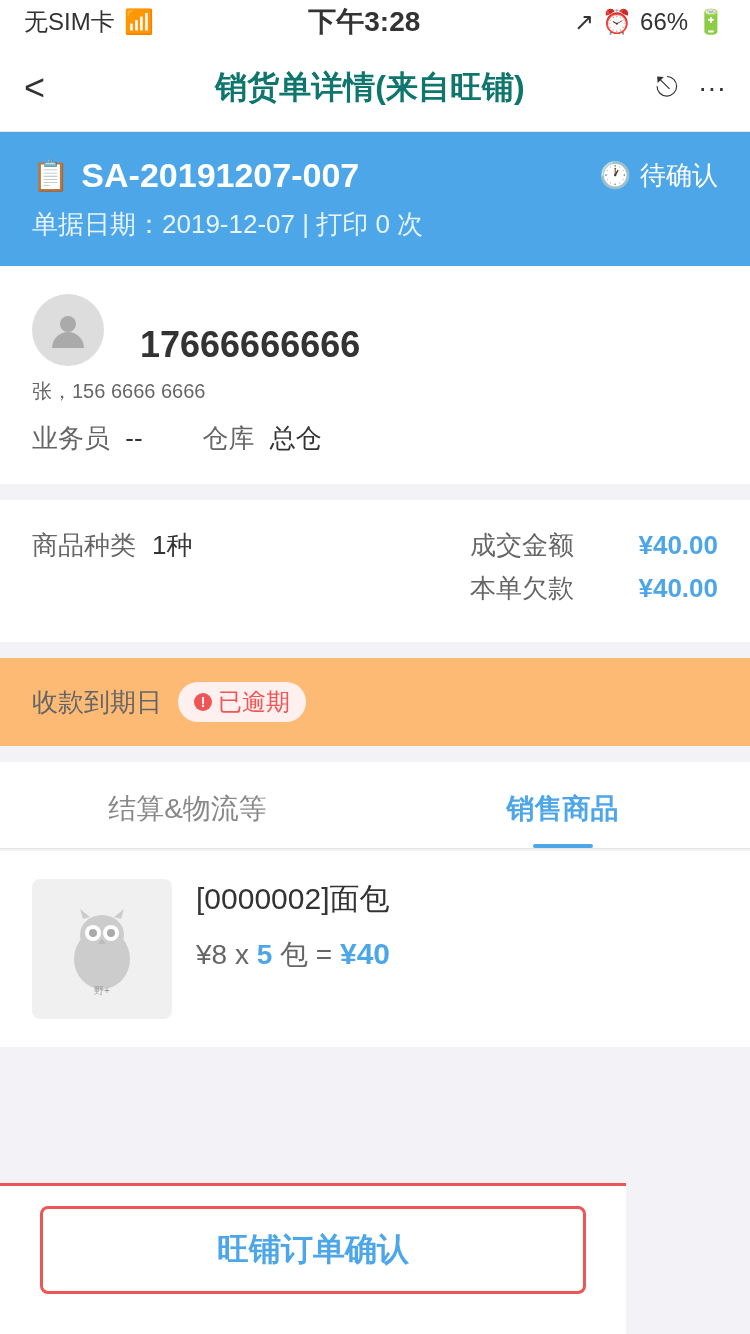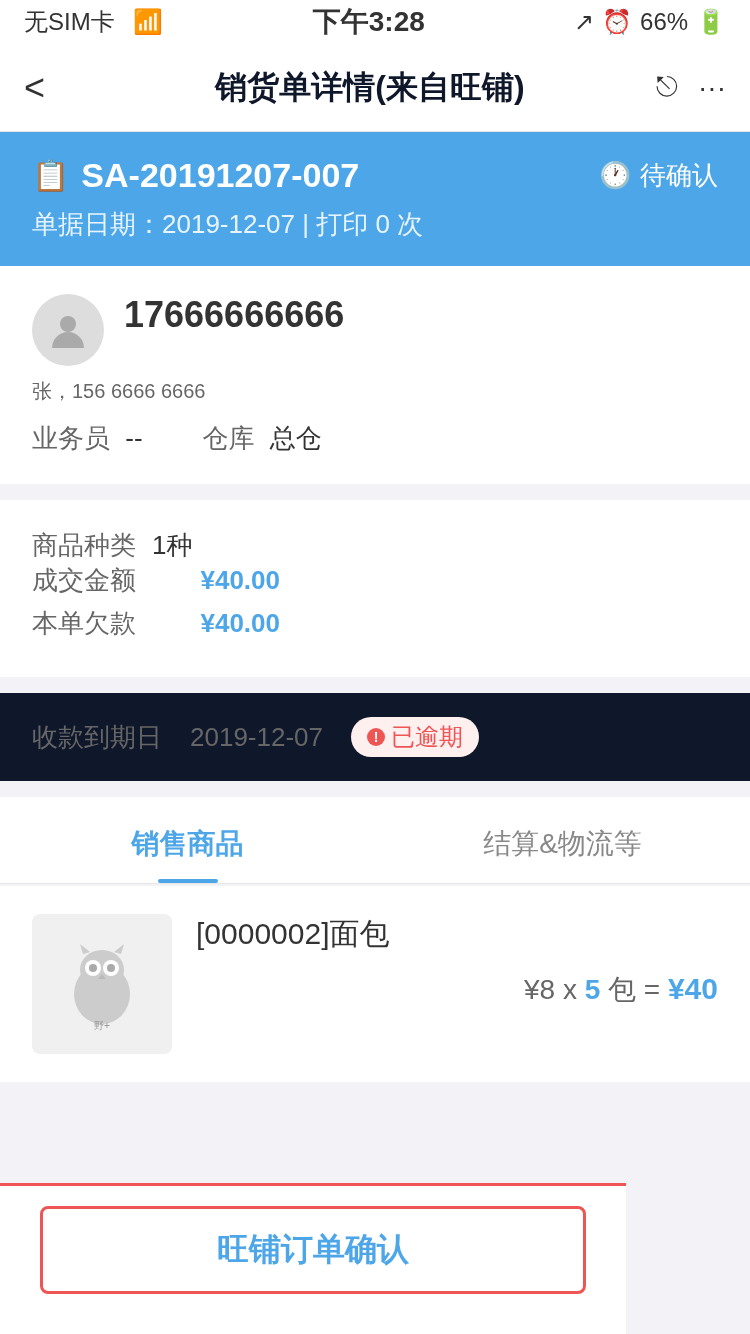--- a/index.html
+++ b/index.html
@@ -17,21 +17,21 @@
     .status-bar {
       background: #fff;
       height: 44px;
       display: flex;
       align-items: center;
       justify-content: space-between;
       padding: 0 24px;
       font-size: 24px;
       font-weight: 500;
     }
-    .status-left { display: flex; align-items: center; gap: 19px; }
+    .status-left { display: flex; align-items: center; gap: 10px; }
     .status-center { font-size: 28px; font-weight: 600; }
     .status-right { display: flex; align-items: center; gap: 8px; font-size: 24px; }
 
     
     .nav-bar {
       background: #fff;
       height: 88px;
       display: flex;
       align-items: center;
       padding: 0 24px;
@@ -42,21 +42,21 @@
       font-size: 36px;
       color: #333;
       cursor: pointer;
       width: 60px;
     }
     .nav-title {
       flex: 1;
       text-align: center;
       font-size: 32px;
       font-weight: 600;
-      color: #0f172a;
+      color: #0f766e;
     }
     .nav-actions {
       display: flex;
       align-items: center;
       gap: 20px;
     }
 
     
     .order-header {
       background: #4da6e8;
@@ -90,22 +90,22 @@
     }
 
     
     .customer-card {
       background: #fff;
       padding: 28px 32px;
       margin-bottom: 16px;
     }
     .customer-main {
       display: flex;
-      align-items: flex-start;
-      gap: 20px;
+      align-items: flex-end;
+      gap: 36px;
       margin-bottom: 12px;
     }
     .customer-avatar {
       width: 72px;
       height: 72px;
       border-radius: 50%;
       background: #ddd;
       display: flex;
       align-items: center;
       justify-content: center;
@@ -134,21 +134,20 @@
     .customer-meta-value { color: #333; }
 
     
     .summary-card {
       background: #fff;
       padding: 28px 32px;
       margin-bottom: 16px;
       display: flex;
       justify-content: space-between;
       align-items: flex-start;
-      flex-direction: column;
     }
     .summary-left {
       display: flex;
       align-items: center;
       gap: 16px;
       font-size: 26px;
       color: #666;
     }
     .summary-right {
       text-align: right;
@@ -159,28 +158,28 @@
       align-items: center;
       gap: 24px;
       margin-bottom: 8px;
       font-size: 26px;
     }
     .summary-label { color: #666; }
     .summary-value { color: #4da6e8; font-weight: 600; min-width: 120px; text-align: right; }
 
     
     .due-card {
-      background: #0f172a;
+      background: #fdba74;
       padding: 24px 32px;
       margin-bottom: 16px;
       font-size: 26px;
       color: #666;
       display: flex;
       align-items: center;
-      gap: 28px;
+      gap: 16px;
     }
     .overdue-badge {
       background: #fff0f0;
       color: #e55;
       border-radius: 20px;
       padding: 4px 16px;
       font-size: 24px;
       display: flex;
       align-items: center;
       gap: 6px;
@@ -253,21 +252,20 @@
     }
     .product-name {
       font-size: 30px;
       color: #333;
       font-weight: 500;
       margin-bottom: 16px;
     }
     .product-price {
       font-size: 28px;
       color: #666;
-      text-align: right;
     }
     .product-price .highlight { color: #4da6e8; font-weight: 600; }
     .product-price .total { color: #4da6e8; font-weight: 700; font-size: 30px; }
 
     
     .bottom-spacer {
       height: 200px;
       background: #f2f2f7;
     }
 
@@ -371,33 +369,32 @@
     </div>
     <div class="summary-row">
       <span class="summary-label">本单欠款</span>
       <span class="summary-value">¥40.00</span>
     </div>
   </div>
 </div>
 
 <div class="due-card">
   <span>收款到期日</span>
-  <span>2019-12-07</span>
   <div class="overdue-badge">
     <span class="overdue-dot">!</span>
     <span>已逾期</span>
   </div>
 </div>
 
 <div class="tabs">
+  <div class="tab">
+    <span>结算&amp;物流等</span>
+  </div>
   <div class="tab active">
     <span>销售商品</span>
-  </div>
-  <div class="tab">
-    <span>结算&amp;物流等</span>
   </div>
 </div>
 
 <div class="product-card">
   <div class="product-thumb">
 
     <svg width="100" height="100" viewBox="0 0 100 100">
       <rect width="100" height="100" fill="#f0f0f0" rx="8"></rect>
 
       <ellipse cx="50" cy="60" rx="28" ry="30" fill="#ccc"></ellipse>

